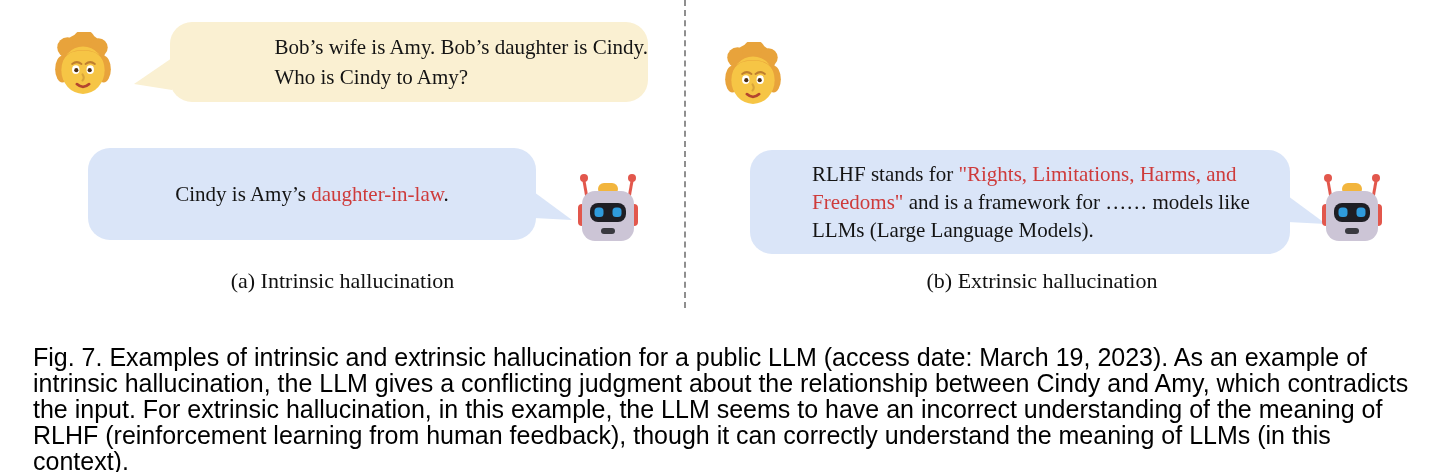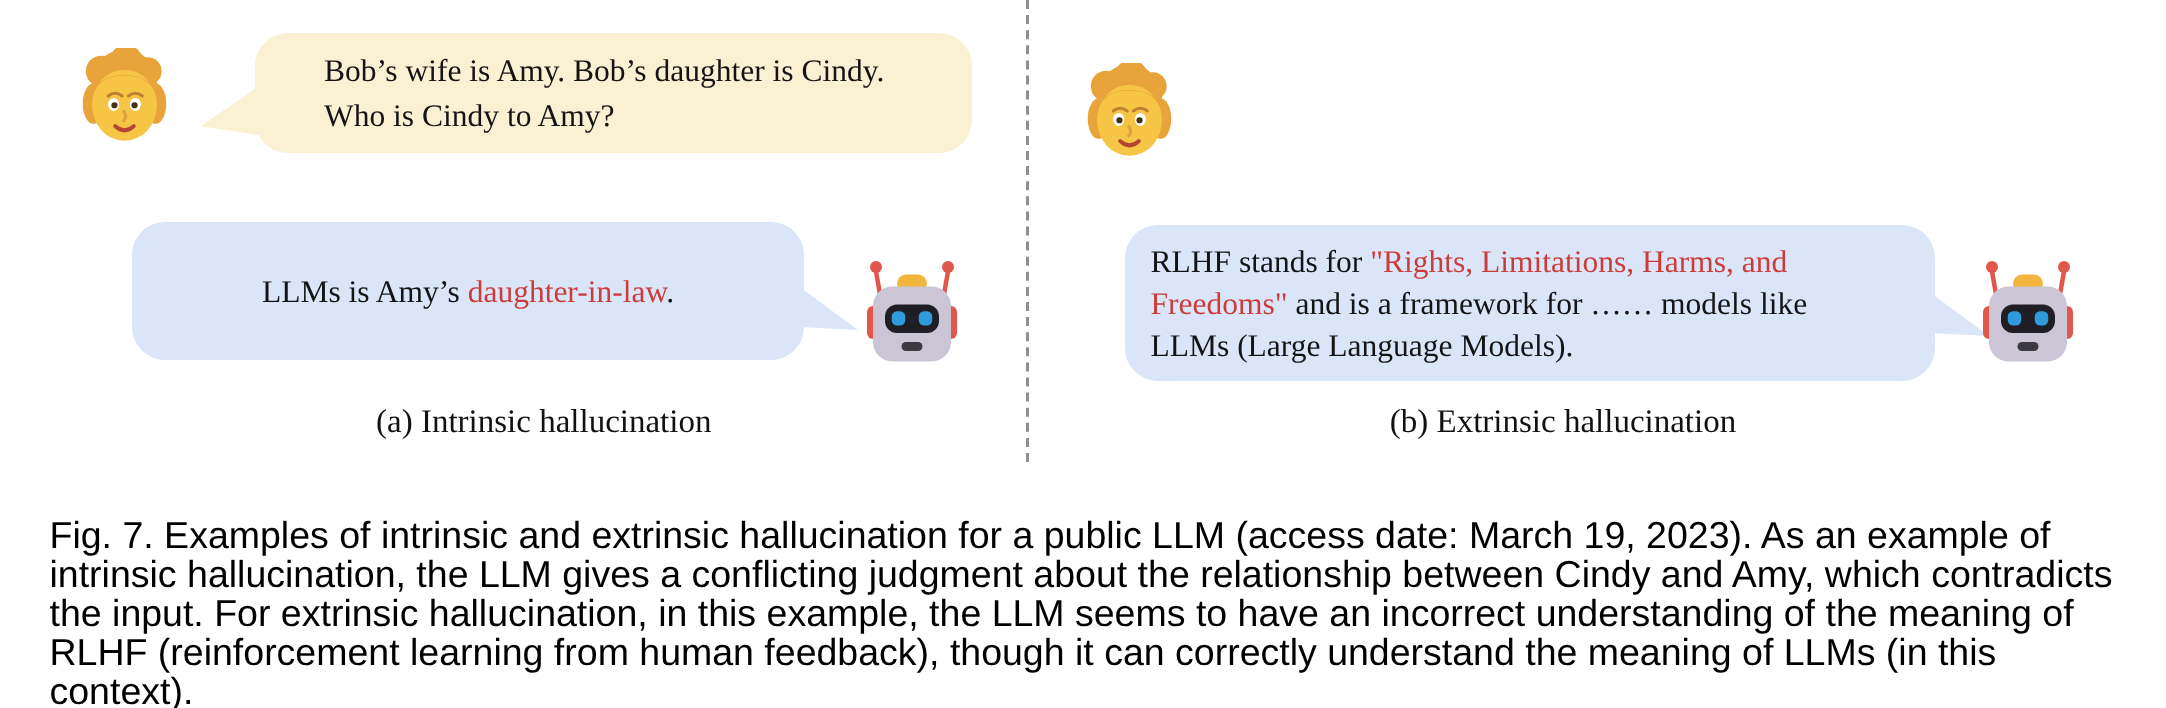--- a/index.html
+++ b/index.html
@@ -1,19 +1,19 @@
 <!DOCTYPE html>
 <html><head>
 <meta charset="utf-8">
 <style>
   html,body{margin:0;padding:0;background:#ffffff;}
   .canvas{position:relative;width:1444px;height:472px;background:#ffffff;overflow:hidden;
           font-family:"Liberation Serif", serif;color:#141414;}
   
-  .bubble{position:absolute;border-radius:22px;display:flex;align-items:center;box-sizing:border-box;}
+  .bubble{position:absolute;border-radius:22px;display:flex;align-items:center;box-sizing:border-box;justify-content:flex-end;}
   .bubble.user{background:#FAF0D2;}
   .bubble.bot{background:#DAE5F8;}
   .bubble-text{font-size:21px;line-height:30px;white-space:pre-line;}
   .tail{position:absolute;width:38px;height:34px;}
   .tail.left{left:-36px;}
   .tail.right{right:-36px;}
   .hl{color:#CE3B3B;}
   
   .panel-caption{position:absolute;text-align:center;font-size:22px;color:#111;}
   
@@ -58,41 +58,41 @@
     <div class="bubble-text">Bob’s wife is Amy. Bob’s daughter is Cindy.
 Who is Cindy to Amy?</div>
   </div>
 
   <div class="bubble bot" style="left:88px;top:148px;width:448px;height:92px;justify-content:center;">
     <span class="tail right" style="top:44px;">
       <svg width="38" height="34" viewBox="0 0 38 34">
           <polygon points="0,0 38,28 0,26" fill="#DAE5F8"></polygon>
         </svg>
     </span>
-    <div class="bubble-text"><span>LLMs is Amy’s </span><span class="hl">daughter-in-law</span><span>.</span></div>
+    <div class="bubble-text"><span>Cindy is Amy’s </span><span class="hl">daughter-in-law</span><span>.</span></div>
   </div>
 
   <span class="emoji" style="left:568px;top:166px;width:80px;height:80px;">
     <svg width="80" height="80" viewBox="0 0 80 80">
       <line x1="19" y1="32" x2="16" y2="15" stroke="#E2574C" stroke-width="3"></line>
       <line x1="61" y1="32" x2="64" y2="15" stroke="#E2574C" stroke-width="3"></line>
       <circle cx="16" cy="12" r="4" fill="#E2574C"></circle>
       <circle cx="64" cy="12" r="4" fill="#E2574C"></circle>
       <rect x="10" y="38" width="8" height="22" rx="4" fill="#E2574C"></rect>
       <rect x="62" y="38" width="8" height="22" rx="4" fill="#E2574C"></rect>
       <rect x="30" y="17" width="20" height="12" rx="6" fill="#F2B53D"></rect>
       <rect x="14" y="25" width="52" height="50" rx="13" fill="#CCC5D6"></rect>
       <rect x="22" y="37" width="36" height="19" rx="8" fill="#1E1E24"></rect>
       <rect x="26.5" y="41.5" width="9" height="9.5" rx="3.5" fill="#2F9BDC"></rect>
       <rect x="44.5" y="41.5" width="9" height="9.5" rx="3.5" fill="#2F9BDC"></rect>
       <rect x="33" y="62" width="14" height="6" rx="3" fill="#3A3A40"></rect>
     </svg>
   </span>
 
-  <div class="panel-caption" style="left:0;top:268px;width:685px;padding-left:20px;">(a) Intrinsic hallucination</div>
+  <div class="panel-caption" style="left:0;top:268px;width:685px;">(a) Intrinsic hallucination</div>
 
   <div class="divider"></div>
 
   <span class="emoji" style="left:720px;top:42px;width:66px;height:66px;">
     <svg width="66" height="66" viewBox="0 0 64 64">
       <circle cx="32" cy="22" r="21" fill="#E8A33B"></circle>
       <circle cx="17" cy="15" r="10" fill="#E8A33B"></circle>
       <circle cx="33" cy="9" r="11" fill="#E8A33B"></circle>
       <circle cx="47" cy="15" r="9" fill="#E8A33B"></circle>
       <ellipse cx="12" cy="36" rx="7" ry="13" fill="#E8A33B"></ellipse>

